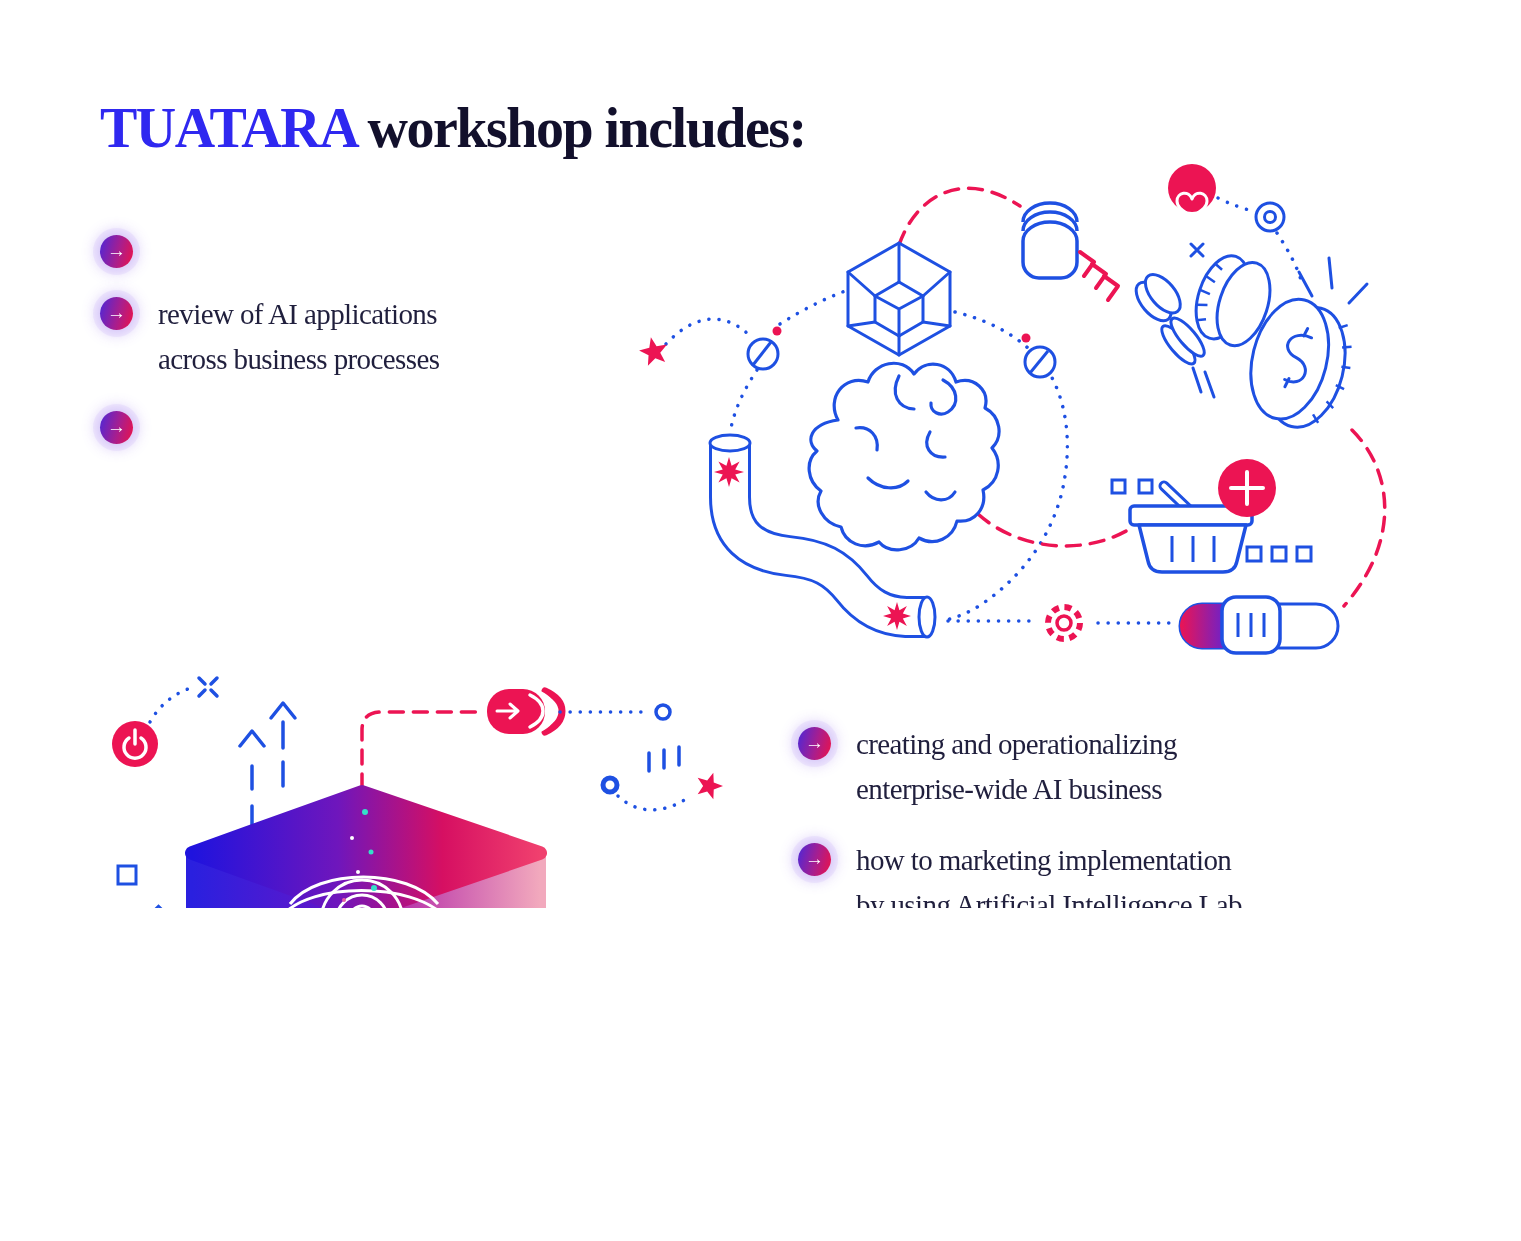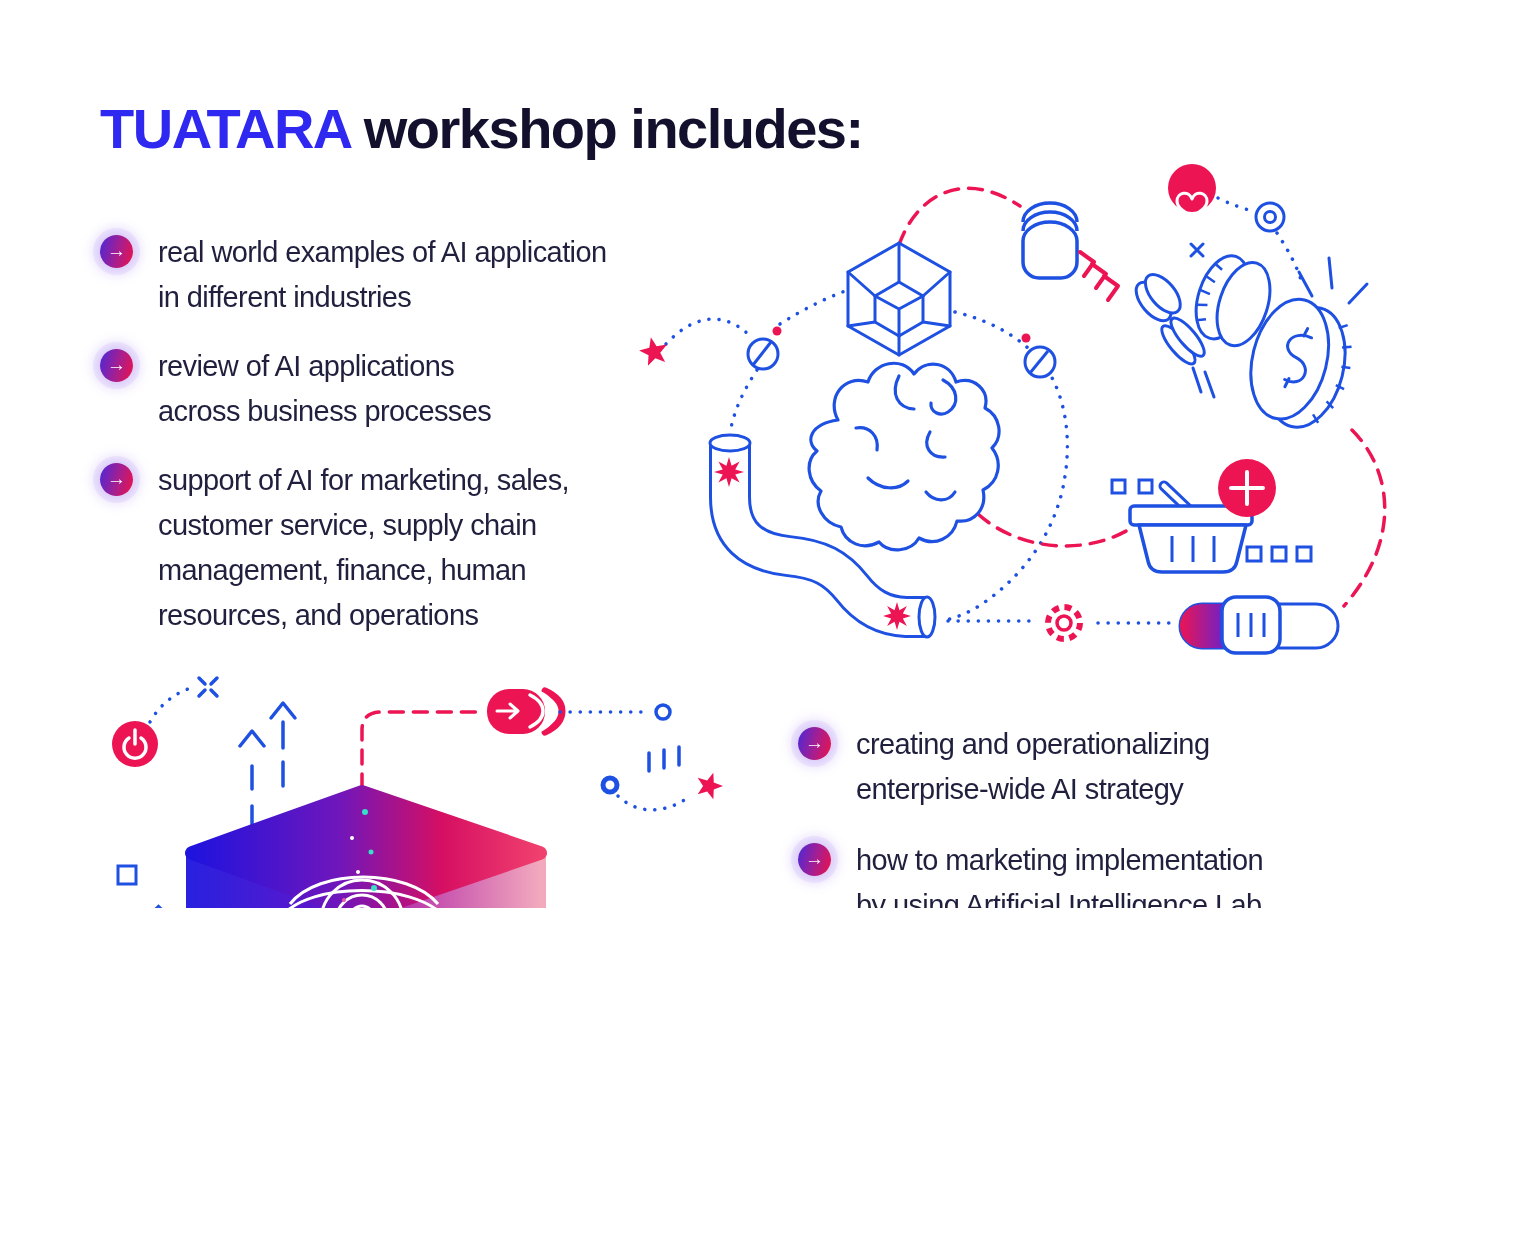--- a/index.html
+++ b/index.html
@@ -1,17 +1,17 @@
 <!DOCTYPE html>
 <html><head>
 <meta charset="utf-8">
 <style>
   html,body{margin:0;padding:0;background:#ffffff;}
   .canvas{position:relative;width:1521px;height:908px;background:#ffffff;overflow:hidden;
-          font-family:Liberation Sans, sans-serif;}
+          font-family:Liberation Serif, serif;}
   .title{position:absolute;left:100px;top:96px;margin:0;font-size:56px;font-weight:700;
          letter-spacing:-1.5px;color:#12102c;white-space:nowrap;}
   .title .brand{color:#2f28f0;}
   .list{position:absolute;list-style:none;margin:0;padding:0;display:flex;flex-direction:column;}
   .list-left{left:100px;top:230px;width:620px;gap:24px;}
   .list-right{left:798px;top:722px;width:680px;gap:26px;}
   .item{display:flex;align-items:flex-start;}
   .bullet{flex:0 0 auto;width:33px;height:33px;margin-top:5px;border-radius:50%;
           background:linear-gradient(105deg,#4b28d9 0%,#a81e8e 55%,#ed1248 100%);
           box-shadow:0 0 14px 5px rgba(122,72,235,.28), 0 0 0 7px rgba(122,72,235,.07);
@@ -28,48 +28,42 @@
 
 <div class="canvas">
 
   <h1 class="title"><span class="brand">TUATARA</span><span> workshop includes:</span></h1>
 
   <ul class="list list-left">
     <li class="item">
       <span class="bullet">
           <span class="arr">→</span>
         </span>
-      <p class="txt">real world examples of AI application
-in different industries</p>
     </li>
     <li class="item">
       <span class="bullet">
           <span class="arr">→</span>
         </span>
       <p class="txt">review of AI applications
 across business processes</p>
     </li>
     <li class="item">
       <span class="bullet">
           <span class="arr">→</span>
         </span>
-      <p class="txt">support of AI for marketing, sales,
-customer service, supply chain
-management, finance, human
-resources, and operations</p>
     </li>
   </ul>
 
   <ul class="list list-right">
     <li class="item">
       <span class="bullet">
           <span class="arr">→</span>
         </span>
       <p class="txt">creating and operationalizing
-enterprise-wide AI strategy</p>
+enterprise-wide AI business</p>
     </li>
     <li class="item">
       <span class="bullet">
           <span class="arr">→</span>
         </span>
       <p class="txt">how to marketing implementation
 by using Artificial Intelligence Lab</p>
     </li>
     <li class="item">
       <span class="bullet">

